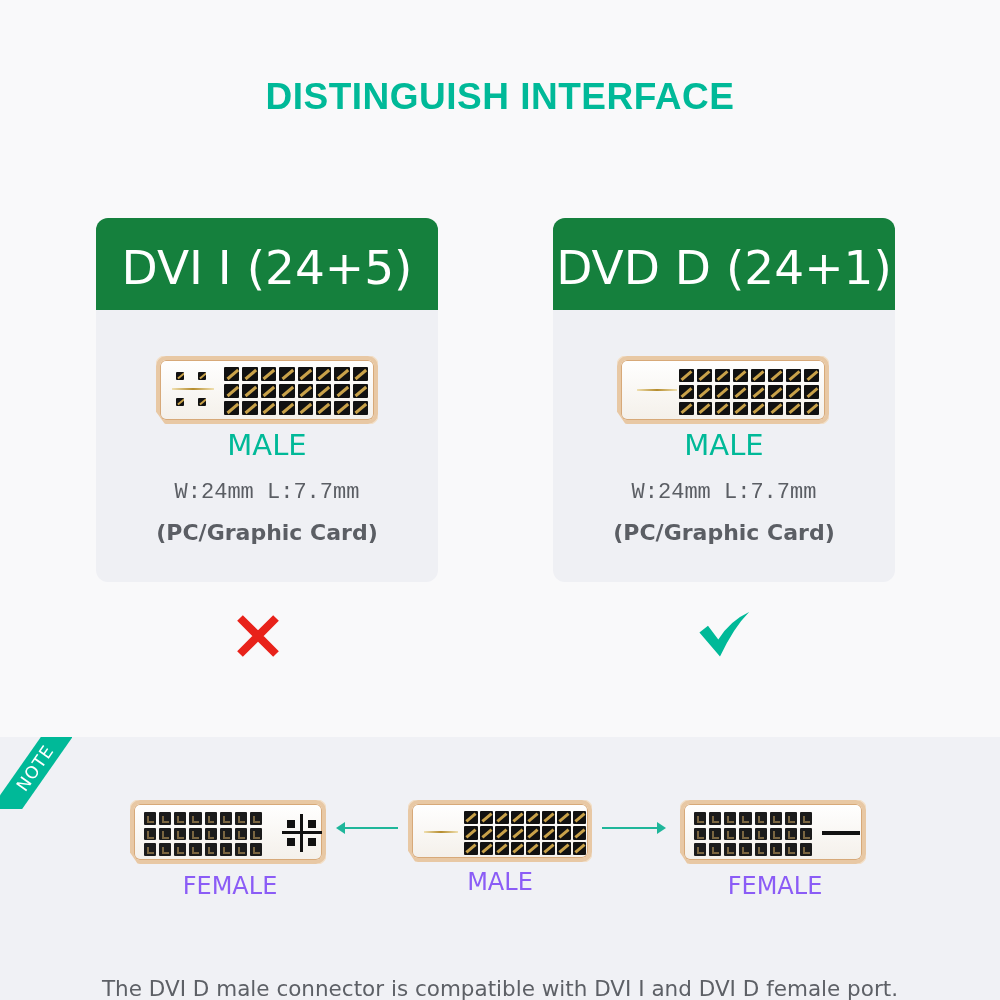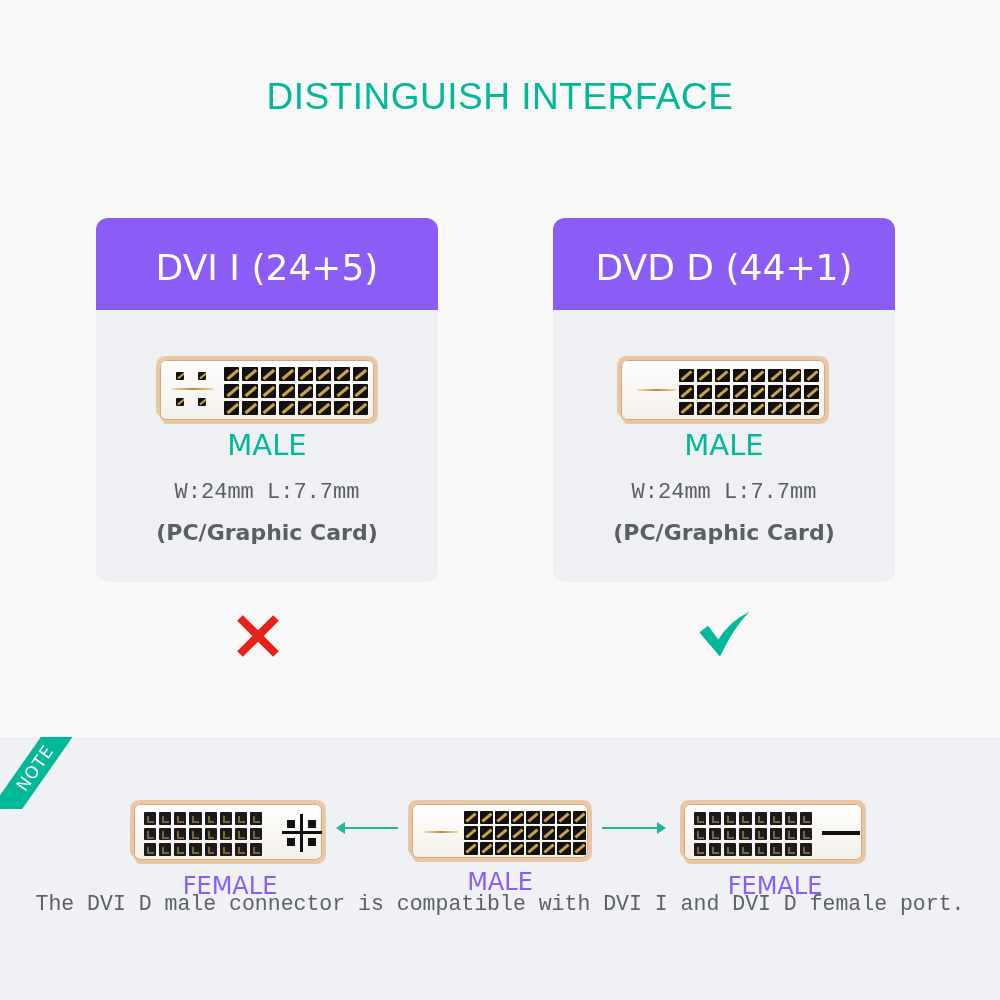--- a/index.html
+++ b/index.html
@@ -6,35 +6,35 @@
     html, body { width: 1000px; height: 1000px; overflow: hidden; }
     body {
       background: #f9f9fa;
       font-family: "DejaVu Sans", sans-serif;
       position: relative;
     }
     .title {
       position: absolute; left: 0; top: 76px; width: 1000px;
       text-align: center;
       font-family: "Liberation Sans", sans-serif;
-      font-weight: normal;
+      font-weight: bold;
       font-size: 37px;
       letter-spacing: 0.5px;
       color: #00b998;
     }
     .card {
       position: absolute; top: 218px; width: 342px; height: 364px;
       background: #eff0f4; border-radius: 12px; overflow: hidden;
     }
     .card.left { left: 96px; }
     .card.right { left: 553px; }
     .card-head {
-      height: 92px; background: #8b5cf6;
+      height: 92px; background: #15803d;
       color: #ffffff; text-align: center;
-      font-size: 36px; line-height: 100px;
+      font-size: 47px; line-height: 100px;
       font-family: "DejaVu Sans", sans-serif;
     }
     .conn-wrap { position: absolute; left: 0; width: 100%; top: 138px; display: flex; justify-content: center; }
     .male-label {
       position: absolute; left: 0; width: 100%; top: 210px;
       text-align: center; color: #00b998; font-size: 29px;
     }
     .spec {
       position: absolute; left: 0; width: 100%;
       text-align: center; color: #5b5e64; font-size: 22px;
@@ -104,22 +104,22 @@
     .arrow { position: absolute; top: 827px; height: 2px; background: #1fb69a; }
     .arrow.left::before {
       content: ""; position: absolute; left: -2px; top: -5px;
       border-right: 9px solid #1fb69a; border-top: 6px solid transparent; border-bottom: 6px solid transparent;
     }
     .arrow.right::after {
       content: ""; position: absolute; right: -2px; top: -5px;
       border-left: 9px solid #1fb69a; border-top: 6px solid transparent; border-bottom: 6px solid transparent;
     }
     .footer-text {
-      position: absolute; left: 0; top: 892px; width: 1000px; text-align: center;
-      color: #5d6066; font-size: 21.5px; font-family: Liberation Mono, monospace;
+      position: absolute; left: 0; top: 976px; width: 1000px; text-align: center;
+      color: #5d6066; font-size: 21.5px;
     }
   </style>
 </head>
 <body>
 
 <div class="title">DISTINGUISH INTERFACE</div>
 
 <div class="card left">
   <div class="card-head">DVI I (24+5)</div>
   <div class="conn-wrap">
@@ -156,21 +156,21 @@
           <div class="pin"></div>
       </div>
     </div>
   </div>
   <div class="male-label">MALE</div>
   <div class="spec s1">W:24mm L:7.7mm</div>
   <div class="spec s2">(PC/Graphic Card)</div>
 </div>
 
 <div class="card right">
-  <div class="card-head">DVD D (44+1)</div>
+  <div class="card-head">DVD D (24+1)</div>
   <div class="conn-wrap">
     <div class="conn" style="width:212px;height:68px;margin-left:-2px;">
       <div class="blade" style="left:16px;top:29px;width:40px;"></div>
       <div class="pins" style="left:58px;top:9px;width:140px;height:46px;grid-template-rows:repeat(3,1fr);">
         <div class="pin"></div>
           <div class="pin"></div>
           <div class="pin"></div>
           <div class="pin"></div>
           <div class="pin"></div>
           <div class="pin"></div>

